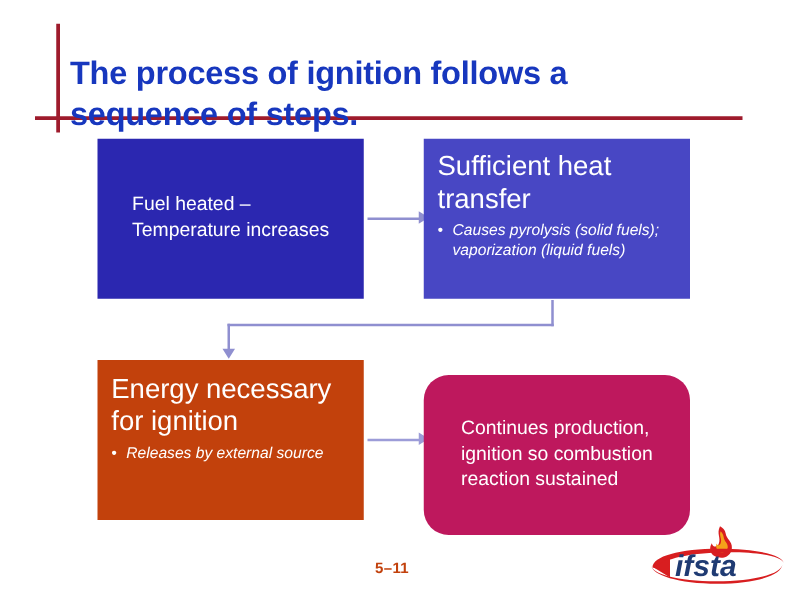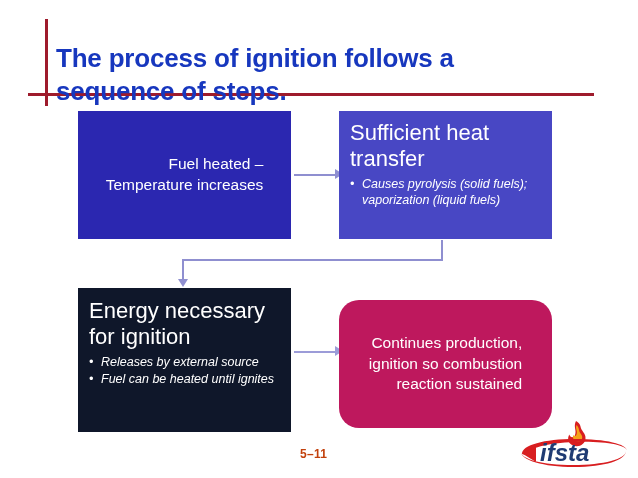--- a/index.html
+++ b/index.html
@@ -52,21 +52,21 @@
   
   .flow-box {
     position: absolute;
     box-sizing: border-box;
     color: #ffffff;
   }
   .flow-box.centered {
     display: flex;
     align-items: center;
     justify-content: center;
-    text-align: right;
+    text-align: left;
   }
   .box-center-text {
     font-size: 15.5px;
     line-height: 1.35;
     white-space: pre-line;
     padding: 0 10px;
   }
   .box-heading {
     font-size: 22px;
     line-height: 1.2;
@@ -97,22 +97,22 @@
   #box-fuel-heated {
     left: 78px;  top: 111px;  width: 213px; height: 128px;
     background: #2B27B0;
   }
   #box-heat-transfer {
     left: 339px; top: 111px;  width: 213px; height: 128px;
     background: #4847C4;
     padding: 9px 11px 0 11px;
   }
   #box-energy-ignition {
-    left: 78px;  top: 288px;  width: 213px; height: 144px;
-    background: #0f172a;
+    left: 78px;  top: 288px;  width: 213px; height: 128px;
+    background: #c2410c;
     padding: 10px 11px 0 11px;
   }
   #box-continues-production {
     left: 339px; top: 300px;  width: 213px; height: 128px;
     background: #be185d;
     border-radius: 20px;
   }
 
   
   .conn {
@@ -195,21 +195,20 @@
 
   <div id="conn2-v1" class="conn"></div>
   <div id="conn2-h" class="conn"></div>
   <div id="conn2-v2" class="conn"></div>
   <div id="conn2-head"></div>
 
   <div id="box-energy-ignition" class="flow-box">
     <h2 class="box-heading">Energy necessary for ignition</h2>
     <ul class="bullets">
       <li>Releases by external source</li>
-      <li>Fuel can be heated until ignites</li>
     </ul>
   </div>
 
   <div id="conn3-line" class="conn" style="background:#9C9CD8;"></div>
   <div id="conn3-head"></div>
 
   <div id="box-continues-production" class="flow-box centered">
     <div class="box-center-text">Continues production,
 ignition so combustion
 reaction sustained</div>

